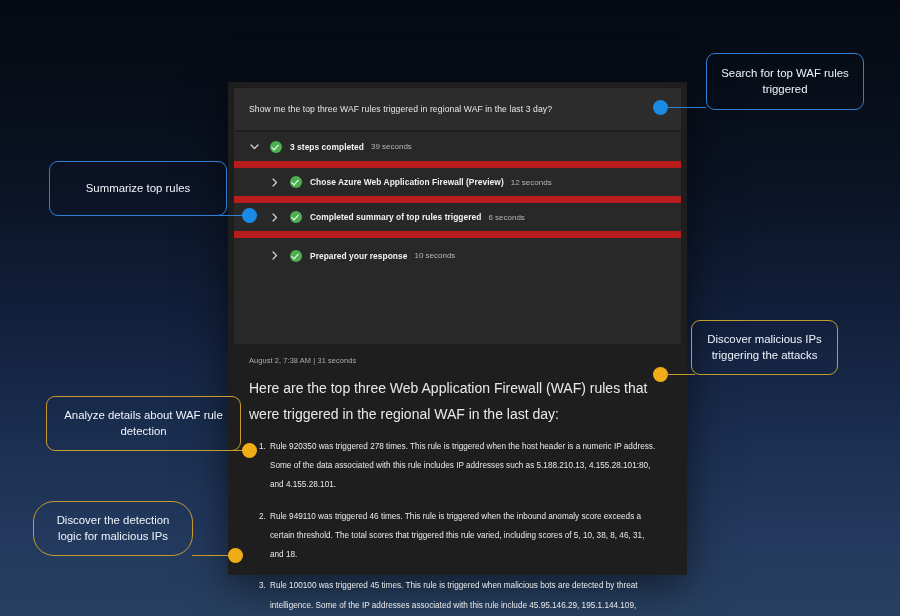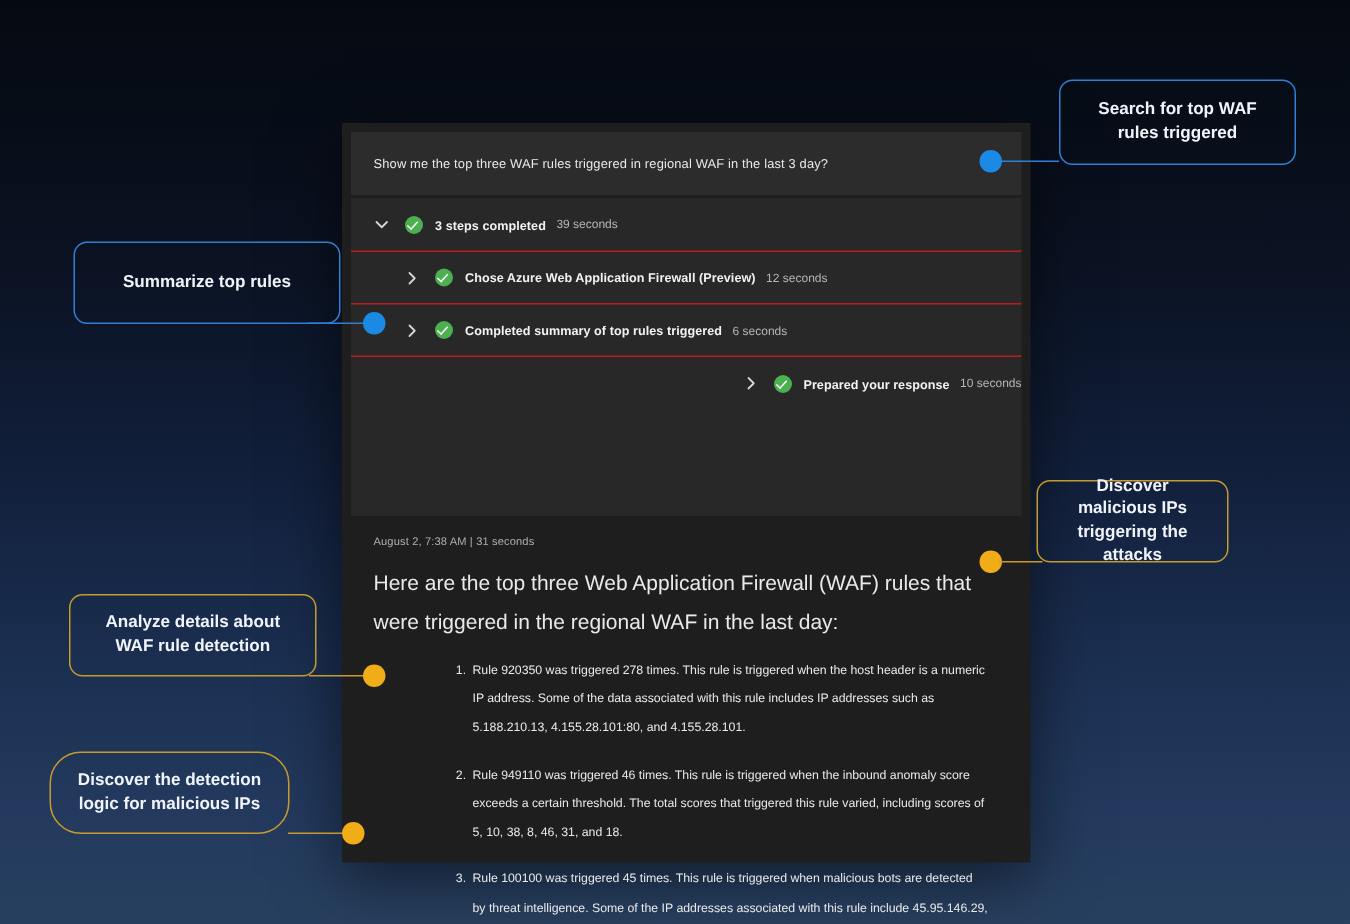--- a/index.html
+++ b/index.html
@@ -65,25 +65,25 @@
     width: 447px;
     height: 212px;
     background: #282828;
   }
 
   .step-row {
     position: relative;
     height: 35px;
     display: flex;
     align-items: center;
-    border-bottom: 1px solid #b91c1c;
+    border-bottom: 7px solid #b91c1c;
   }
   .step-row.summary { height: 36px; padding-left: 14px; }
   .step-row.sub { padding-left: 34px; }
-  .step-row.last { border-bottom: none; justify-content: flex-end; }
+  .step-row.last { border-bottom: none; }
 
   .chev {
     width: 13px; height: 13px;
     flex: 0 0 13px;
     position: relative;
   }
   .chev svg { display: block; }
 
   .check {
     width: 12px; height: 12px;
@@ -144,38 +144,36 @@
     margin: 0;
     padding-left: 19px;
     list-style-position: outside;
   }
   ol#rules li {
     color: #e9e9e9;
     font-size: 8.2px;
     line-height: 2.35;
     margin-bottom: 12px;
     padding-left: 2px;
-    margin-left: 45px;
   }
   ol#rules li::marker { color: #e9e9e9; }
 
   
   .callout {
     position: absolute;
     border-radius: 9px;
     display: flex;
     align-items: center;
     justify-content: center;
     text-align: center;
     color: #f0f4fa;
     font-size: 11.4px;
     line-height: 1.34;
     padding: 0 12px;
     background: transparent;
-    font-weight: bold;
   }
   .callout.blue  { border: 1.1px solid #2f7fd4; }
   .callout.gold  { border: 1.1px solid #c79a2e; }
 
   .conn {
     position: absolute;
     height: 1.1px;
   }
   .conn.blue { background: #2f7fd4; }
   .conn.gold { background: #c79a2e; }
@@ -263,25 +261,25 @@
   </div>
 
   <div class="callout blue" style="left:49px; top:161px; width:178px; height:55px;">
     <span>Summarize top rules</span>
   </div>
   <div class="conn blue" style="left:205px; top:215px; width:40px;"></div>
   <div class="dot blue" style="left:242px; top:208px; width:15px; height:15px;"></div>
 
   <div class="dot gold" style="left:653px; top:367px; width:15px; height:15px;"></div>
   <div class="conn gold" style="left:666px; top:374px; width:29px;"></div>
-  <div class="callout gold" style="left:691px; top:320px; width:128px; height:55px;">
+  <div class="callout gold" style="left:691px; top:320px; width:147px; height:55px;">
     <span>Discover malicious IPs triggering the attacks</span>
   </div>
 
-  <div class="callout gold" style="left:46px; top:396px; width:165px; height:55px;">
+  <div class="callout gold" style="left:46px; top:396px; width:195px; height:55px;">
     <span>Analyze details about WAF rule detection</span>
   </div>
   <div class="conn gold" style="left:206px; top:450px; width:40px;"></div>
   <div class="dot gold" style="left:242px; top:443px; width:15px; height:15px;"></div>
 
   <div class="callout gold" style="left:33px; top:501px; width:160px; height:55px;border-radius:21px;">
     <span>Discover the detection logic for malicious IPs</span>
   </div>
   <div class="conn gold" style="left:192px; top:555px; width:48px;"></div>
   <div class="dot gold" style="left:228px; top:548px; width:15px; height:15px;"></div>

